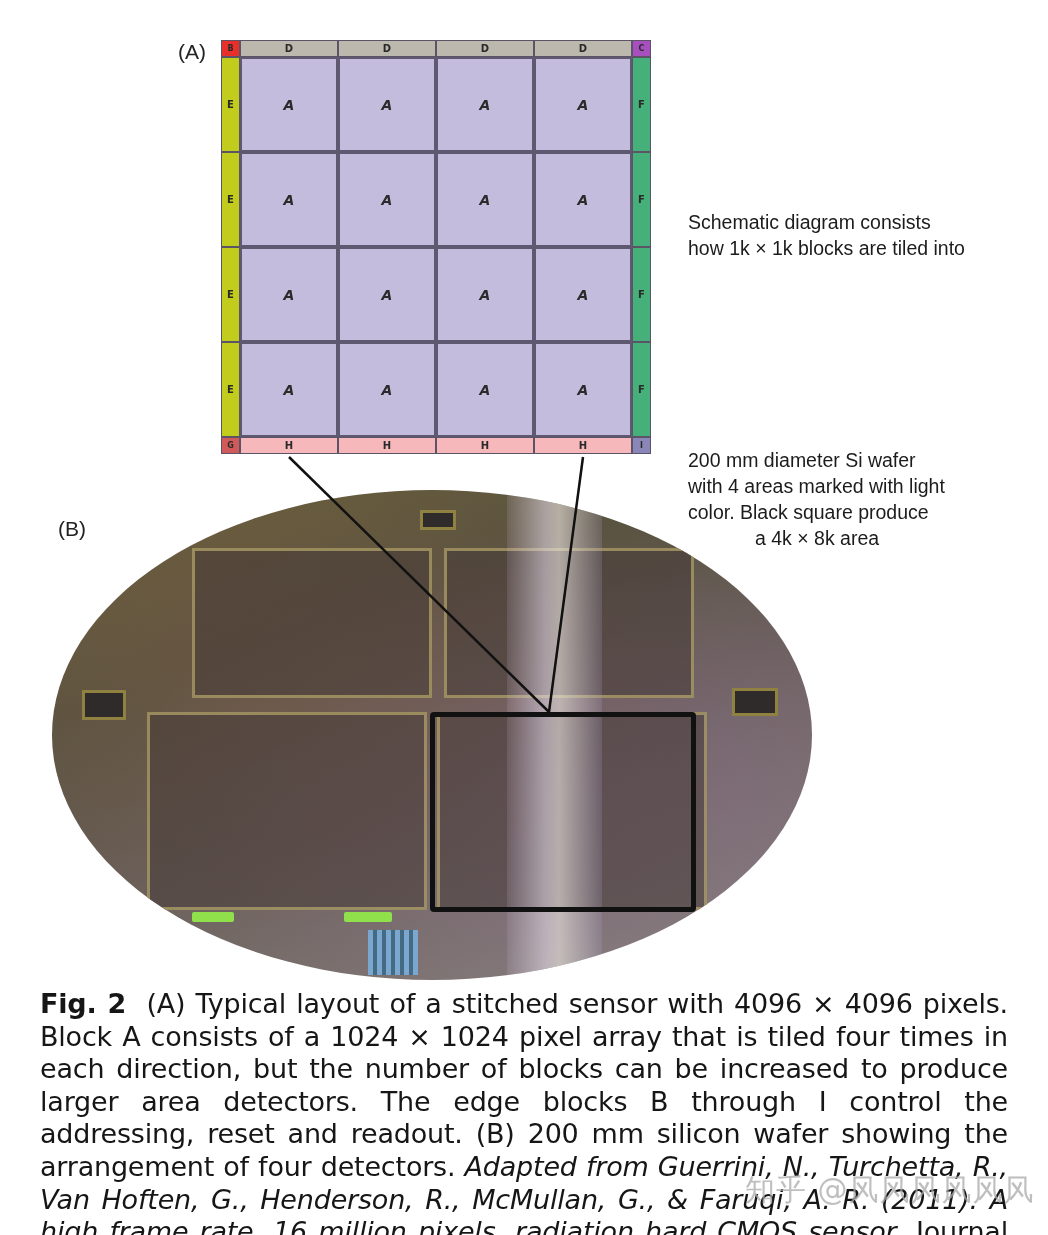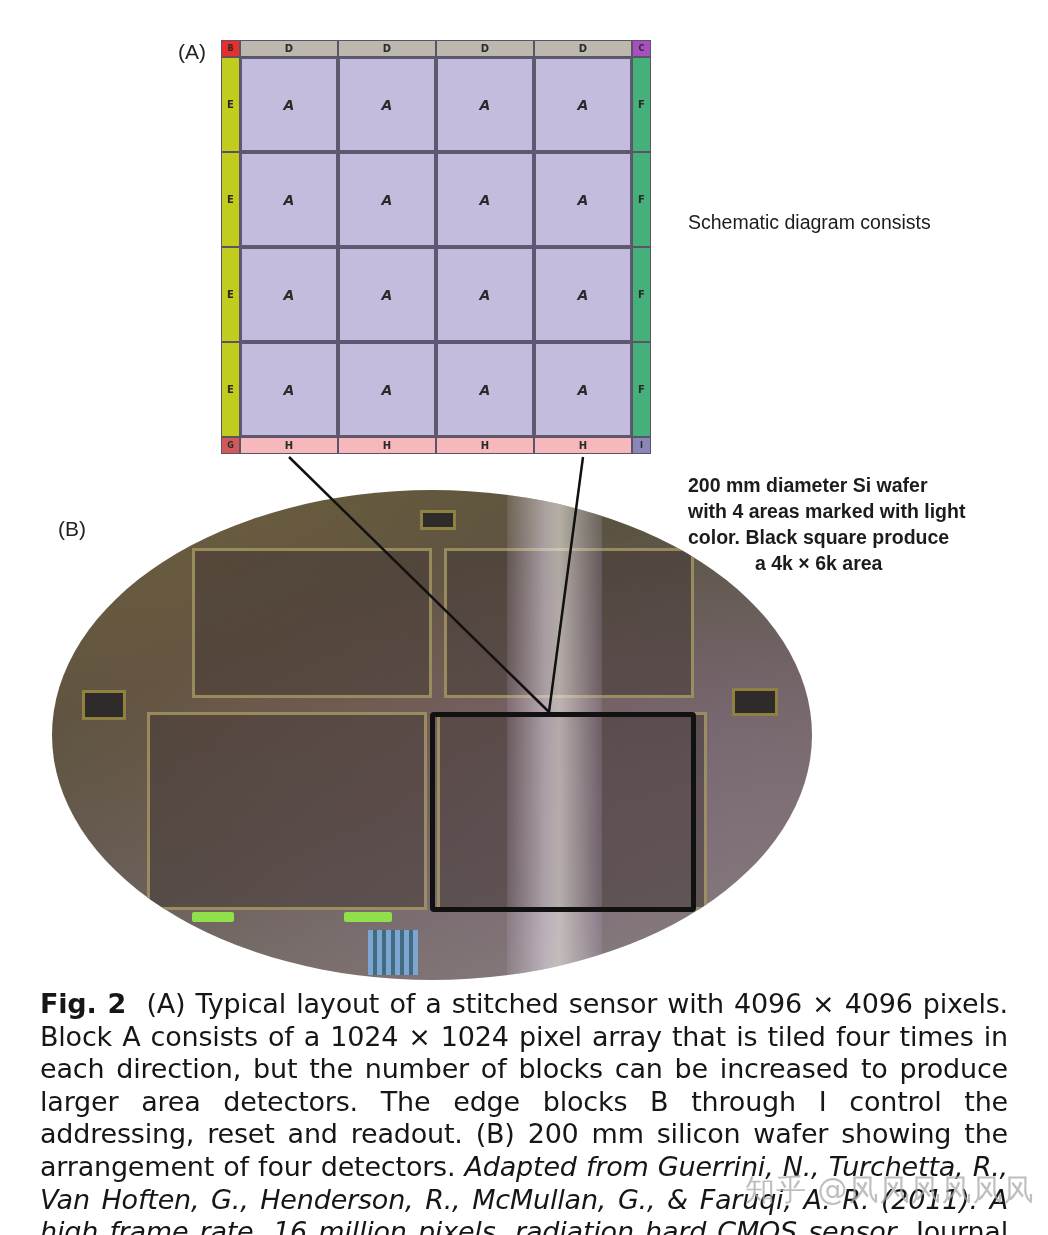--- a/index.html
+++ b/index.html
@@ -14,21 +14,21 @@
   .schematic { position: absolute; left: 221px; top: 40px; width: 430px; height: 417px; }
   .cell { position: absolute; box-sizing: border-box; display: flex; align-items: center;
           justify-content: center; font-family: "DejaVu Sans", sans-serif; font-weight: bold;
           color: #2a2a2a; border: 1px solid #5b5466; }
   .cell.corner { font-size: 8px; }
   .cell.edge { font-size: 10px; }
   .cell.main { font-size: 14px; font-style: italic; background: #c3bcdc; border: 2px solid #5e5870; }
 
   .annot { position: absolute; font-size: 19.5px; line-height: 26px; color: #1c1c1c; }
   #annot-schematic { left: 688px; top: 209px; }
-  #annot-wafer { left: 688px; top: 472px; font-weight: bold; }
+  #annot-wafer { left: 688px; top: 447px; }
   .annot .indent { padding-left: 67px; }
 
   
   .wafer-wrap { position: absolute; left: 52px; top: 490px; width: 760px; height: 490px; }
   .wafer { position: absolute; left: 0; top: 0; width: 760px; height: 490px;
            border-radius: 50% / 50%; overflow: hidden;
            background:
              radial-gradient(ellipse at 30% 35%, rgba(120,90,70,0.55), rgba(0,0,0,0) 60%),
              radial-gradient(ellipse at 70% 60%, rgba(140,110,150,0.45), rgba(0,0,0,0) 60%),
              linear-gradient(160deg, #6b6238 0%, #57523f 30%, #6a5f5a 55%, #7d7370 80%, #8c8683 100%); }
@@ -94,27 +94,28 @@
     <div class="cell main" style="left: 215px; top: 207px; width: 98px; height: 95px; background: rgb(195, 188, 220);">A</div>
     <div class="cell main" style="left: 313px; top: 207px; width: 98px; height: 95px; background: rgb(195, 188, 220);">A</div>
     <div class="cell main" style="left: 19px; top: 302px; width: 98px; height: 95px; background: rgb(195, 188, 220);">A</div>
     <div class="cell main" style="left: 117px; top: 302px; width: 98px; height: 95px; background: rgb(195, 188, 220);">A</div>
     <div class="cell main" style="left: 215px; top: 302px; width: 98px; height: 95px; background: rgb(195, 188, 220);">A</div>
     <div class="cell main" style="left: 313px; top: 302px; width: 98px; height: 95px; background: rgb(195, 188, 220);">A</div>
   </div>
 
 <div class="annot" id="annot-schematic">
   <div>Schematic diagram consists</div>
+  <div>how 1k × 1k blocks are tiled into</div>
 </div>
 
 <div class="annot" id="annot-wafer">
   <div>200 mm diameter Si wafer</div>
   <div>with 4 areas marked with light</div>
   <div>color. Black square produce</div>
-  <div class="indent">a 4k × 6k area</div>
+  <div class="indent">a 4k × 8k area</div>
 </div>
 
 <div class="wafer-wrap">
   <div class="wafer">
     <div class="wafer-die" style="left:140px;top:58px;width:240px;height:150px;"></div>
     <div class="wafer-die" style="left:392px;top:58px;width:250px;height:150px;"></div>
     <div class="wafer-die" style="left:95px;top:222px;width:280px;height:198px;"></div>
     <div class="wafer-die" style="left:385px;top:222px;width:270px;height:198px;"></div>
     <div class="wafer-strip"></div>
     <div class="wafer-pad" style="left:30px;top:200px;width:38px;height:24px;"></div>

